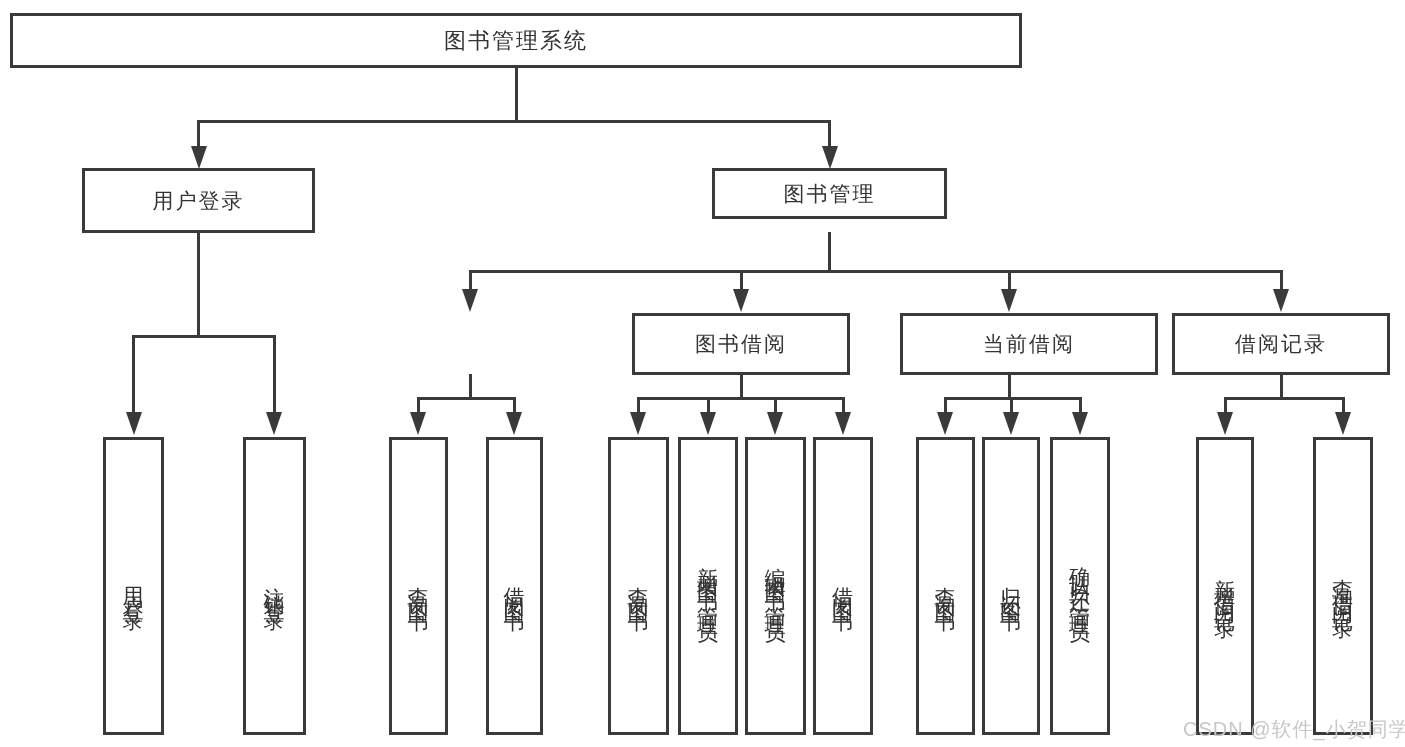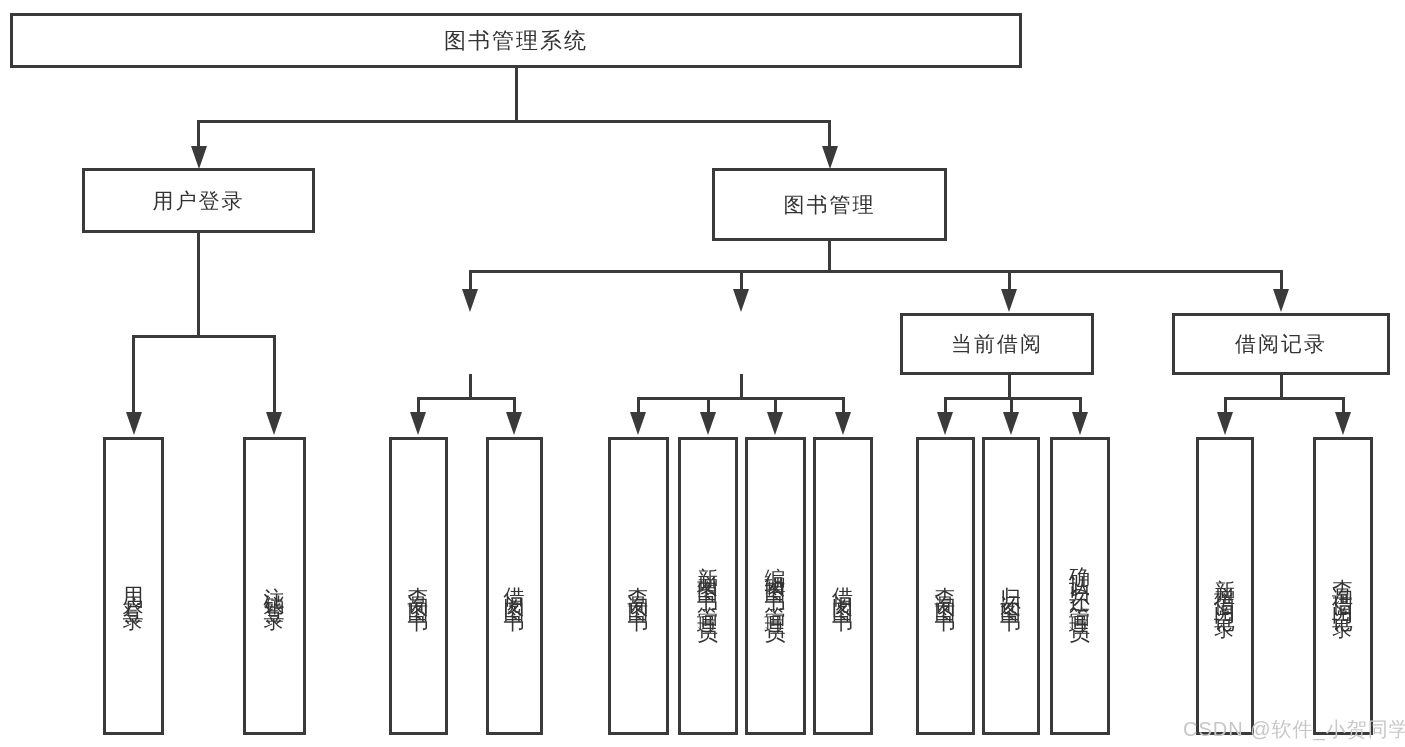--- a/index.html
+++ b/index.html
@@ -116,25 +116,28 @@
   <div class="arrow" style="left:1217px;top:412px"></div>
   <div class="arrow" style="left:1335px;top:412px"></div>
 
   <div class="box h root" style="left:10px;top:13px;width:1012px;height:55px">
     <span>图书管理系统</span>
   </div>
 
   <div class="box h" style="left:82px;top:168px;width:233px;height:65px">
     <span>用户登录</span>
   </div>
-  <div class="box h" style="left:712px;top:168px;width:235px;height:73px">
+  <div class="box h" style="left:712px;top:168px;width:235px;height:51px">
     <span>图书管理</span>
   </div>
 
-  <div class="box h" style="left:900px;top:313px;width:194px;height:62px">
+  <div class="box h" style="left:632px;top:313px;width:218px;height:62px">
+    <span>图书借阅</span>
+  </div>
+  <div class="box h" style="left:900px;top:313px;width:258px;height:62px">
     <span>当前借阅</span>
   </div>
   <div class="box h" style="left:1172px;top:313px;width:218px;height:62px">
     <span>借阅记录</span>
   </div>
 
   <div class="box v" style="left:103px;top:437px;width:61px;height:298px">
     <span>用户登录</span>
   </div>
   <div class="box v" style="left:243px;top:437px;width:63px;height:298px">

